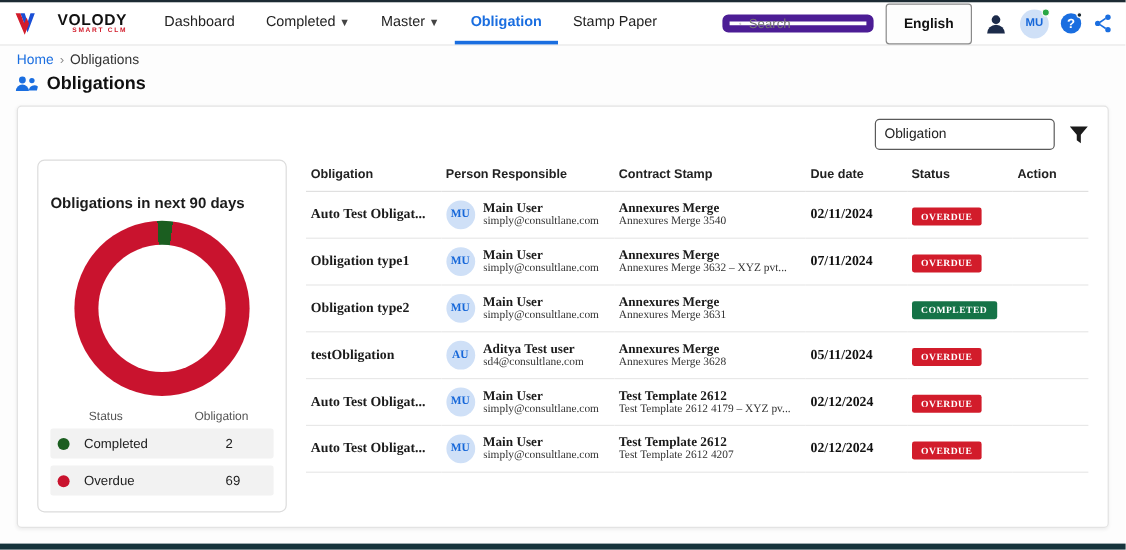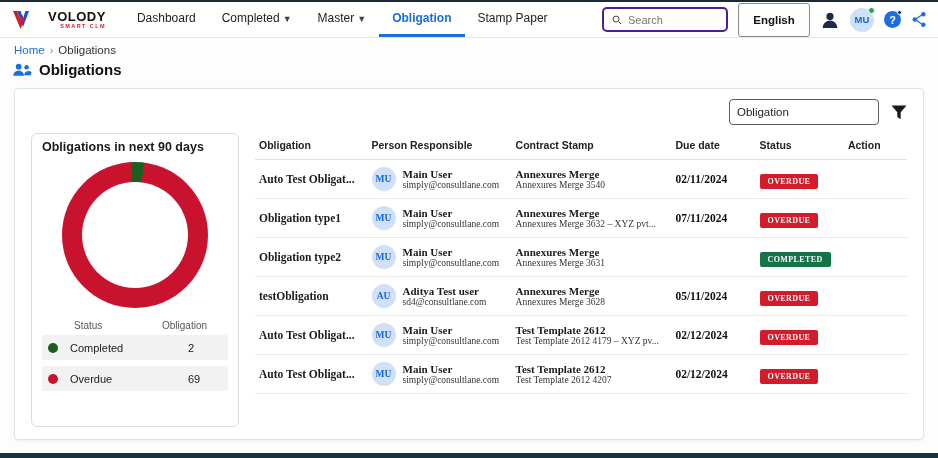--- a/index.html
+++ b/index.html
@@ -23,22 +23,22 @@
   .logo-tag { font-size: 5.5px; font-weight: bold; color: #d21c2b; letter-spacing: 1.4px; align-self: flex-end; margin-top: 1px; }
   .nav-items { display: flex; align-items: stretch; }
   .nav-item {
     display: flex; align-items: center; gap: 3px; padding: 0 13px;
     font-size: 12px; color: #222; cursor: pointer; border-bottom: 3px solid transparent;
   }
   .nav-item .chev { font-size: 9px; color: #444; margin-top: 2px; }
   .nav-item.active { color: #1a6ee0; border-bottom-color: #1a6ee0; font-weight: bold; }
   .topnav-right { margin-left: auto; display: flex; align-items: center; gap: 10px; }
   .search-box {
-    display: flex; align-items: center; gap: 6px; width: 126px; height: 25px;
-    border: 2px solid #4c1d95; border-radius: 5px; padding: 0 8px; background: #fff;
+    display: flex; align-items: center; gap: 6px; width: 126px; height: 15px;
+    border: 6px solid #4c1d95; border-radius: 5px; padding: 0 8px; background: #fff;
   }
   .search-box input { border: 0; outline: 0; width: 90px; font-size: 11px; font-family: inherit; color: #333; background: transparent; }
   .lang-btn {
     height: 34px; min-width: 72px; border: 1px solid #8a8a8a; border-radius: 3px;
     background: #fdfdfd; font-size: 11.5px; font-weight: bold; color: #111;
     display: flex; align-items: center; justify-content: center; cursor: pointer;
   }
   .icon-btn { position: relative; display: flex; align-items: center; justify-content: center; cursor: pointer; }
   .avatar-top {
     width: 24px; height: 24px; border-radius: 50%; background: #cfe0f7;
@@ -69,21 +69,21 @@
   }
   .card-toolbar { display: flex; justify-content: flex-end; align-items: center; gap: 12px; margin-bottom: 8px; }
   .filter-input {
     display: flex; align-items: center; width: 150px; height: 26px;
     border: 1px solid #5a5a5a; border-radius: 4px; padding: 0 7px; background: #fff;
   }
   .filter-input input { border: 0; outline: 0; flex: 1; font-size: 11.5px; font-family: inherit; color: #222; background: transparent; }
   .card-body { display: flex; gap: 16px; flex: 1; min-height: 0; }
 
   
-  .chart-panel { width: 208px; border: 1px solid #dcdcdc; border-radius: 6px; padding: 6px 10px 8px 10px; }
+  .chart-panel { width: 208px; border: 1px solid #dcdcdc; border-radius: 6px; padding: 28px 10px 8px 10px; }
   .chart-title { font-size: 12.5px; font-weight: bold; color: #1b1b1b; margin-bottom: 8px; }
   .donut-wrap { display: flex; justify-content: center; margin: 4px 0 12px 0; }
   .donut { width: 146px; height: 146px; border-radius: 50%; position: relative; background: #c9132e; }
   .donut::after { content: ""; position: absolute; inset: 20px; background: #fff; border-radius: 50%; }
   .legend-head { display: grid; grid-template-columns: 1fr 60px; font-size: 10px; color: #555; padding: 0 6px 4px 32px; }
   .legend-row {
     display: grid; grid-template-columns: 22px 1fr 34px; align-items: center;
     background: #f2f2f2; border-radius: 2px; height: 25px; margin-bottom: 6px; padding: 0 6px;
   }
   .legend-dot { width: 10px; height: 10px; border-radius: 50%; }

